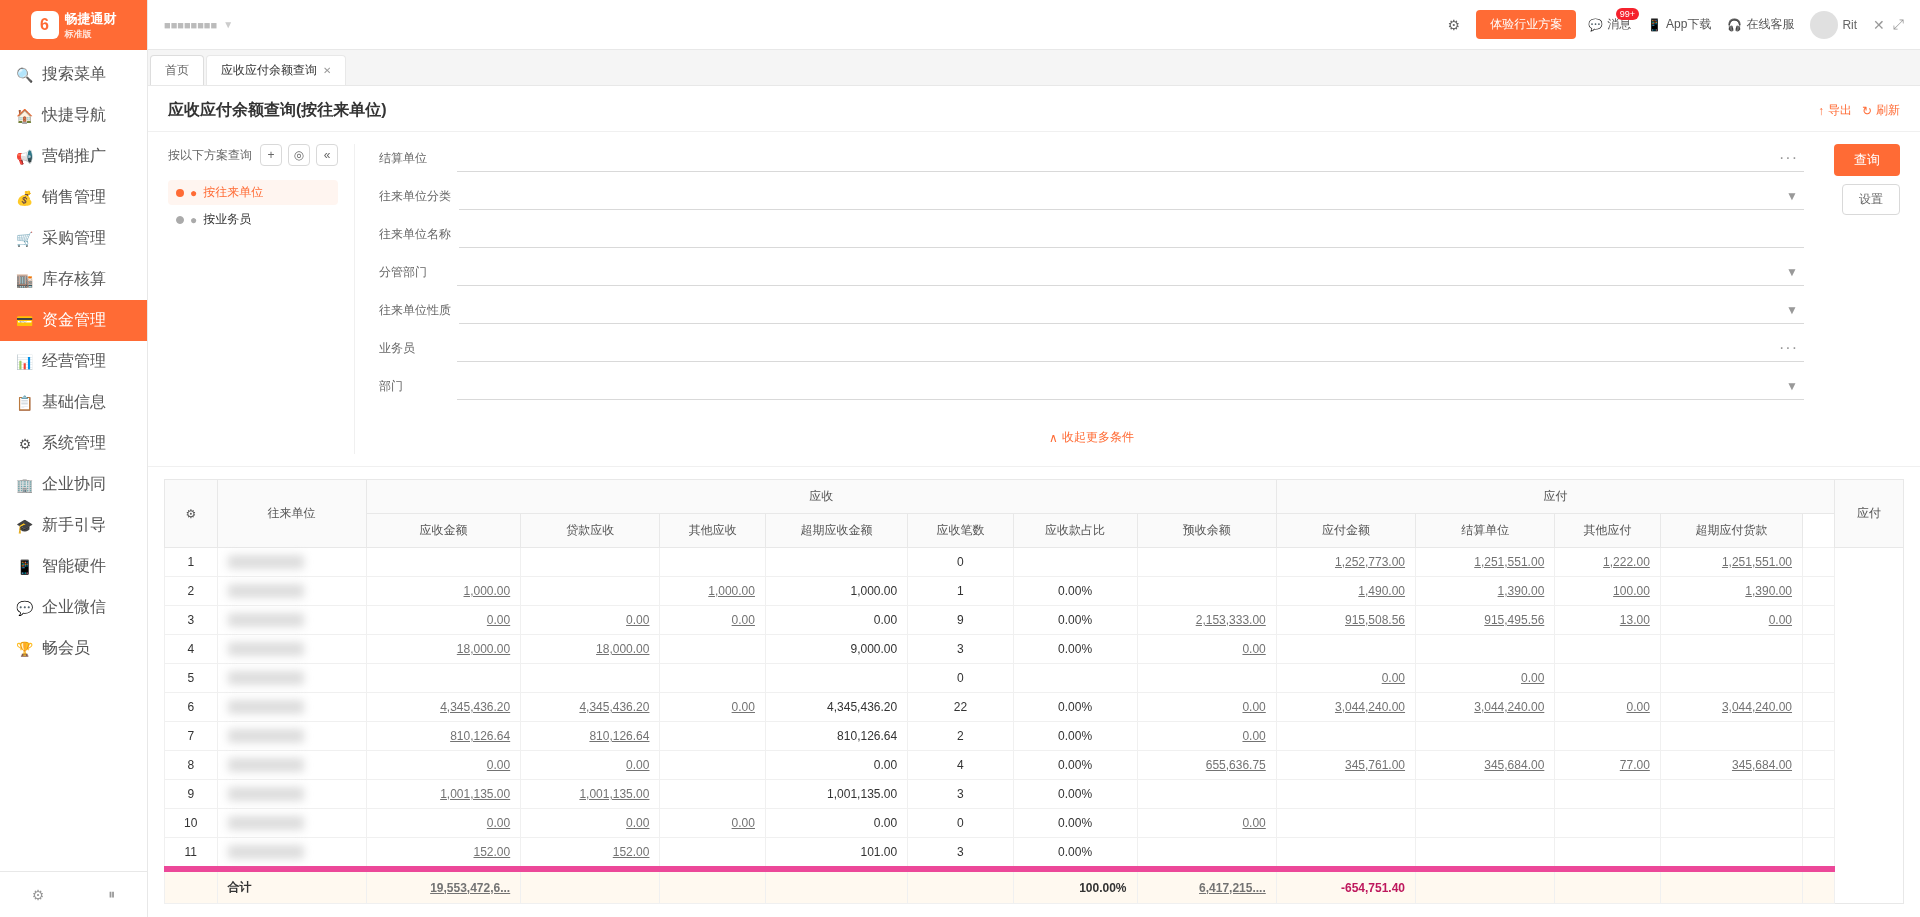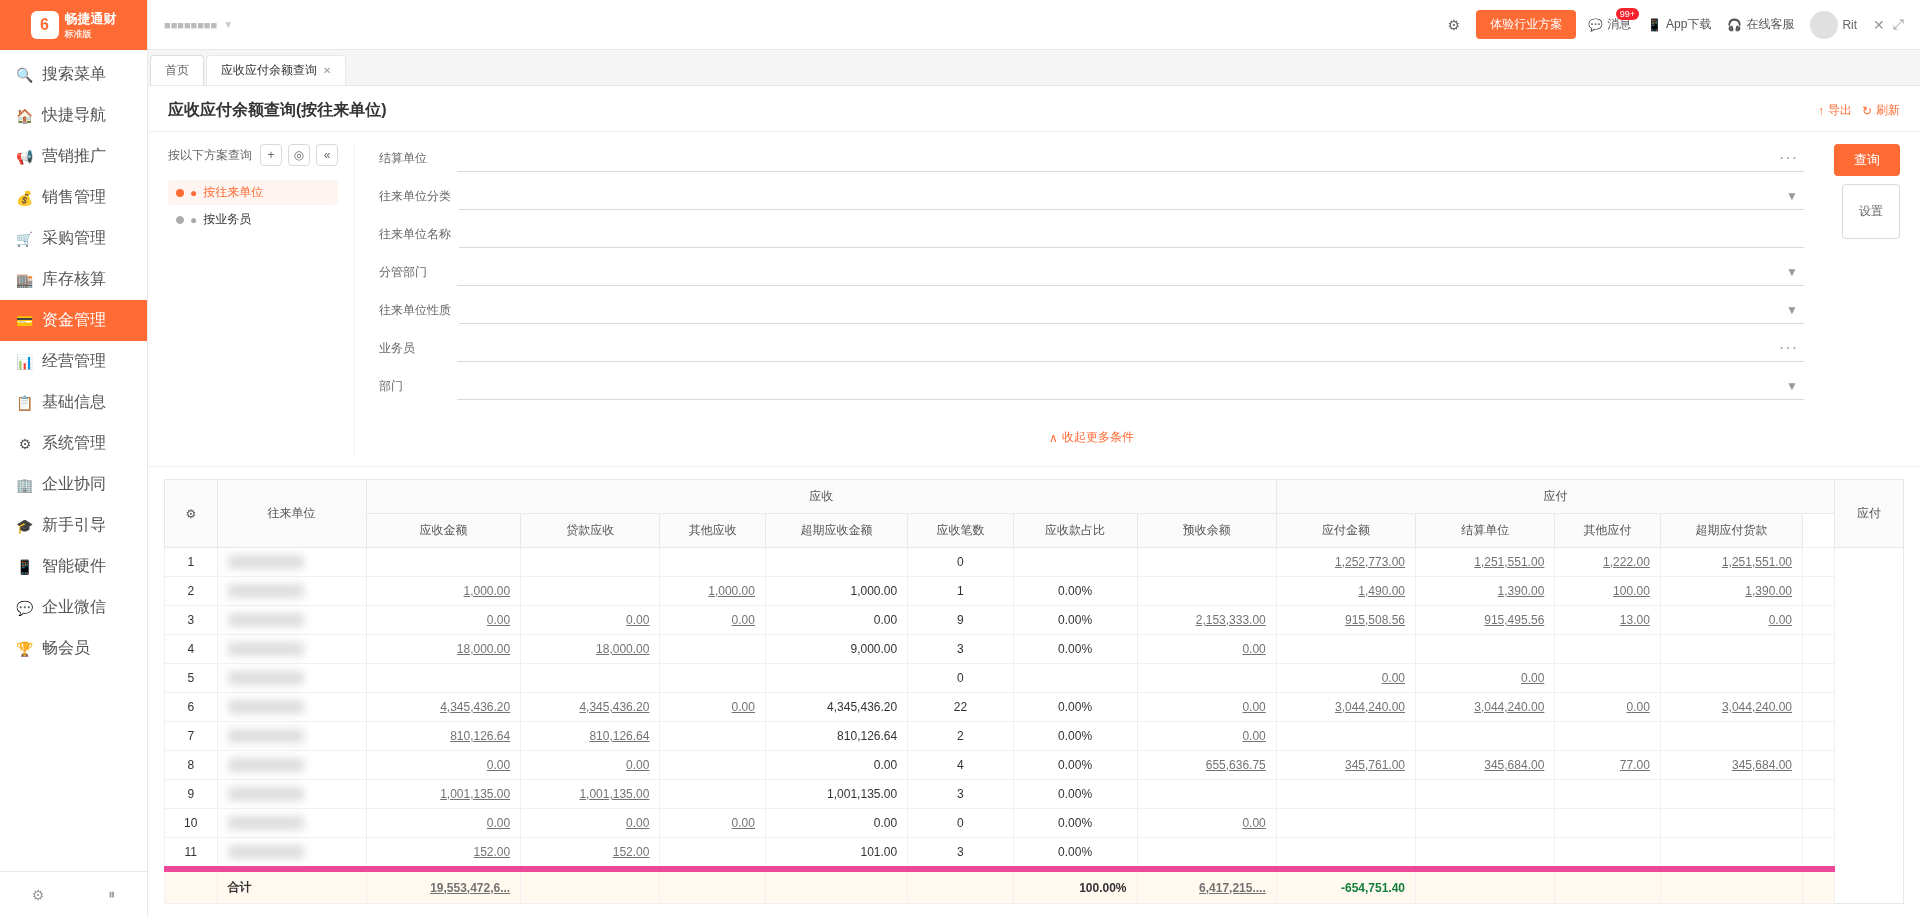--- a/index.html
+++ b/index.html
@@ -136,21 +136,21 @@
       text-align: center; padding: 8px 0; color: #ff6b35; cursor: pointer;
       font-size: 12px; display: flex; align-items: center; justify-content: center; gap: 4px;
     }
 
     .query-btn {
       background: #ff6b35; color: #fff; border: none; border-radius: 4px;
       padding: 7px 20px; font-size: 13px; cursor: pointer;
     }
     .set-btn {
       background: #fff; color: #666; border: 1px solid #d9d9d9; border-radius: 4px;
-      padding: 18px 16px; font-size: 12px; cursor: pointer; margin-top: 4px;
+      padding: 6px 16px; font-size: 12px; cursor: pointer; margin-top: 4px;
     }
 
     
     .table-area { flex: 1; overflow: auto; padding: 12px 16px; }
     .data-table {
       width: 100%; border-collapse: collapse; background: #fff;
       font-size: 12px; border: 1px solid #e8e8e8;
     }
     .data-table th {
       background: #fafafa; padding: 8px 10px; border: 1px solid #e8e8e8;
@@ -606,21 +606,21 @@
           <tr class="footer-row">
             <td></td>
             <td>合计</td>
             <td class="num-cell"><a>19,553,472,6...</a></td>
             <td></td>
             <td></td>
             <td></td>
             <td></td>
             <td class="num-cell">100.00%</td>
             <td class="num-cell"><a>6,417,215....</a></td>
-            <td class="num-cell" style="color:#15803d;margin-top:48px;"><span>-654,751.40</span></td>
+            <td class="num-cell" style="color:#be185d;margin-top:48px;"><span>-654,751.40</span></td>
             <td></td>
             <td></td>
             <td></td>
             <td></td>
           </tr>
         </tfoot>
       </table>
     </div>
 
   </div>

